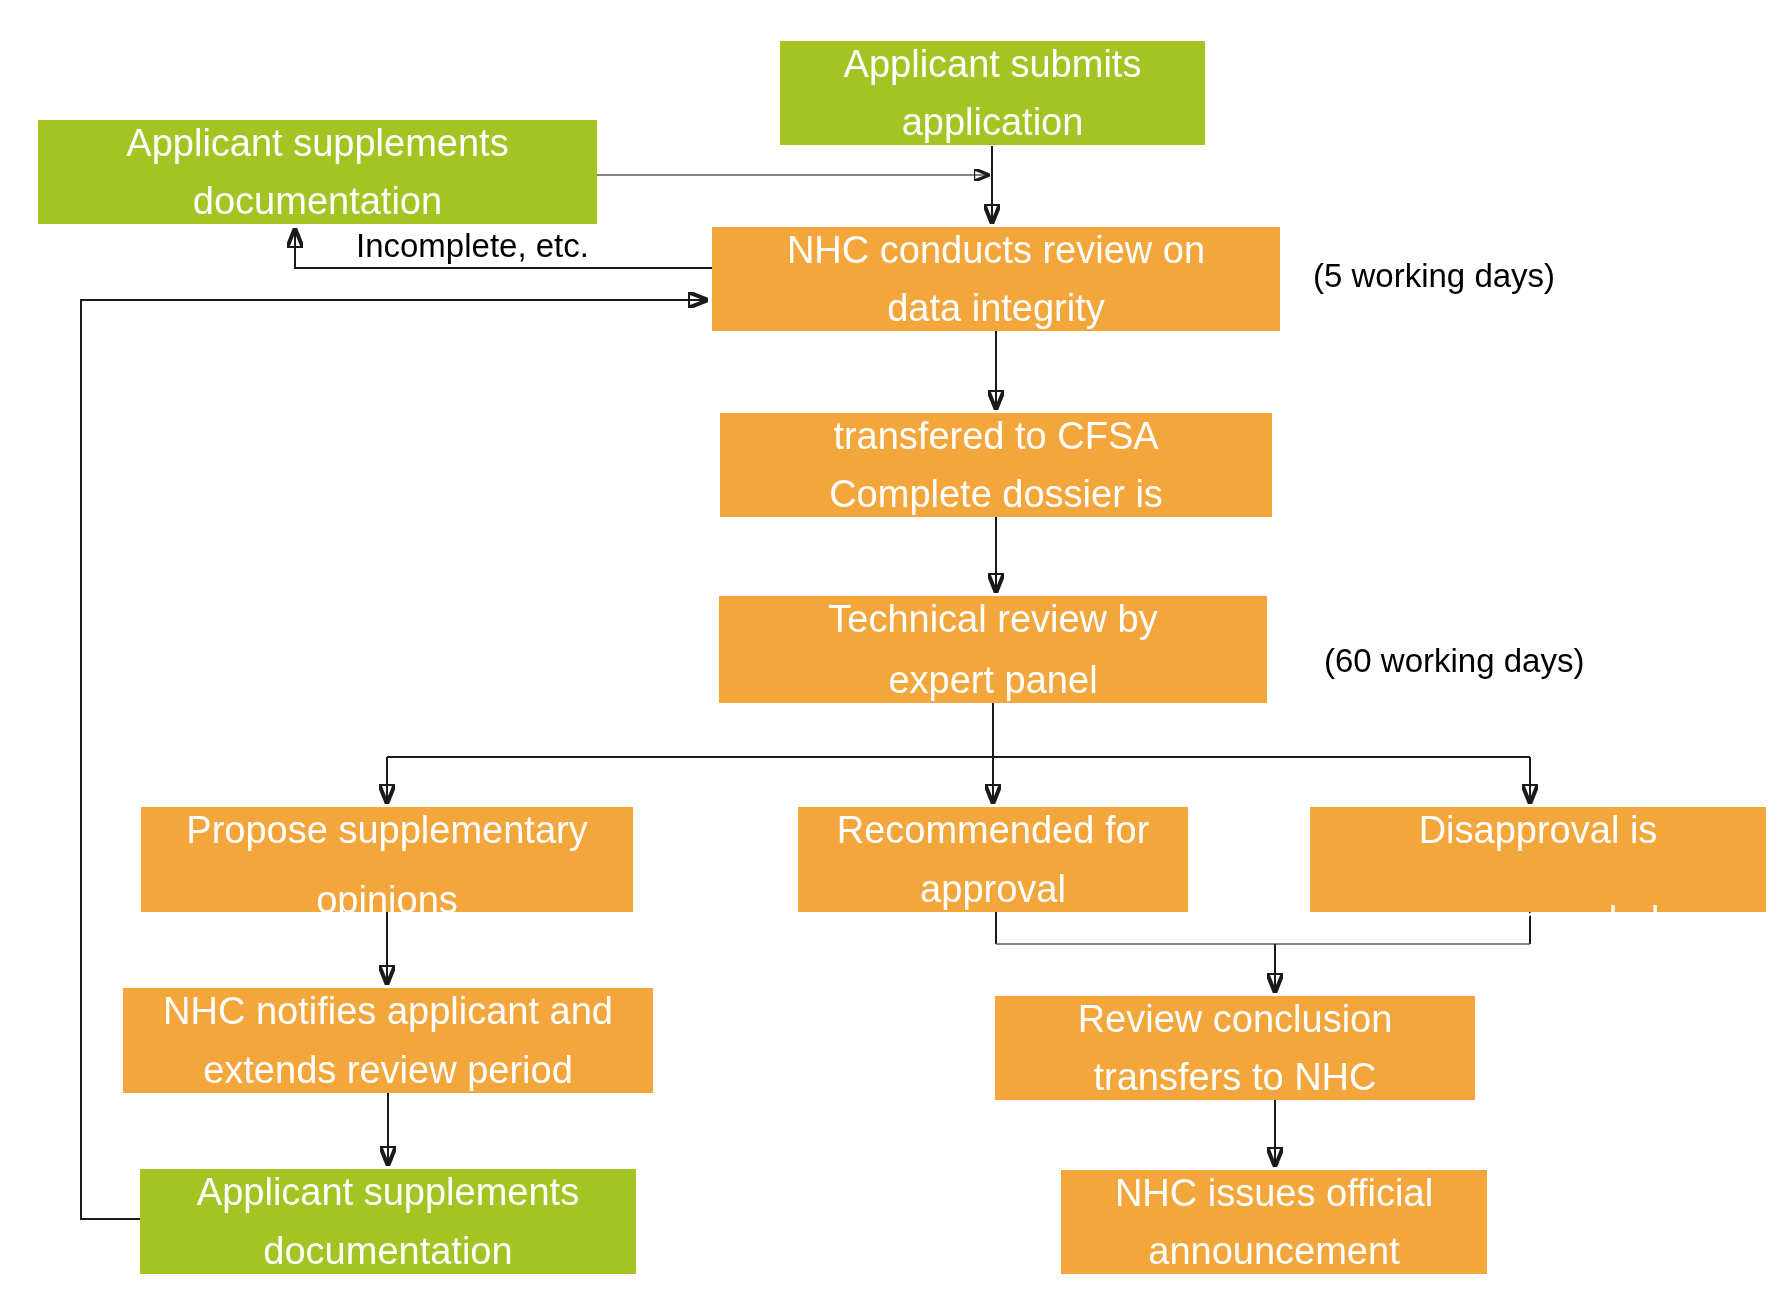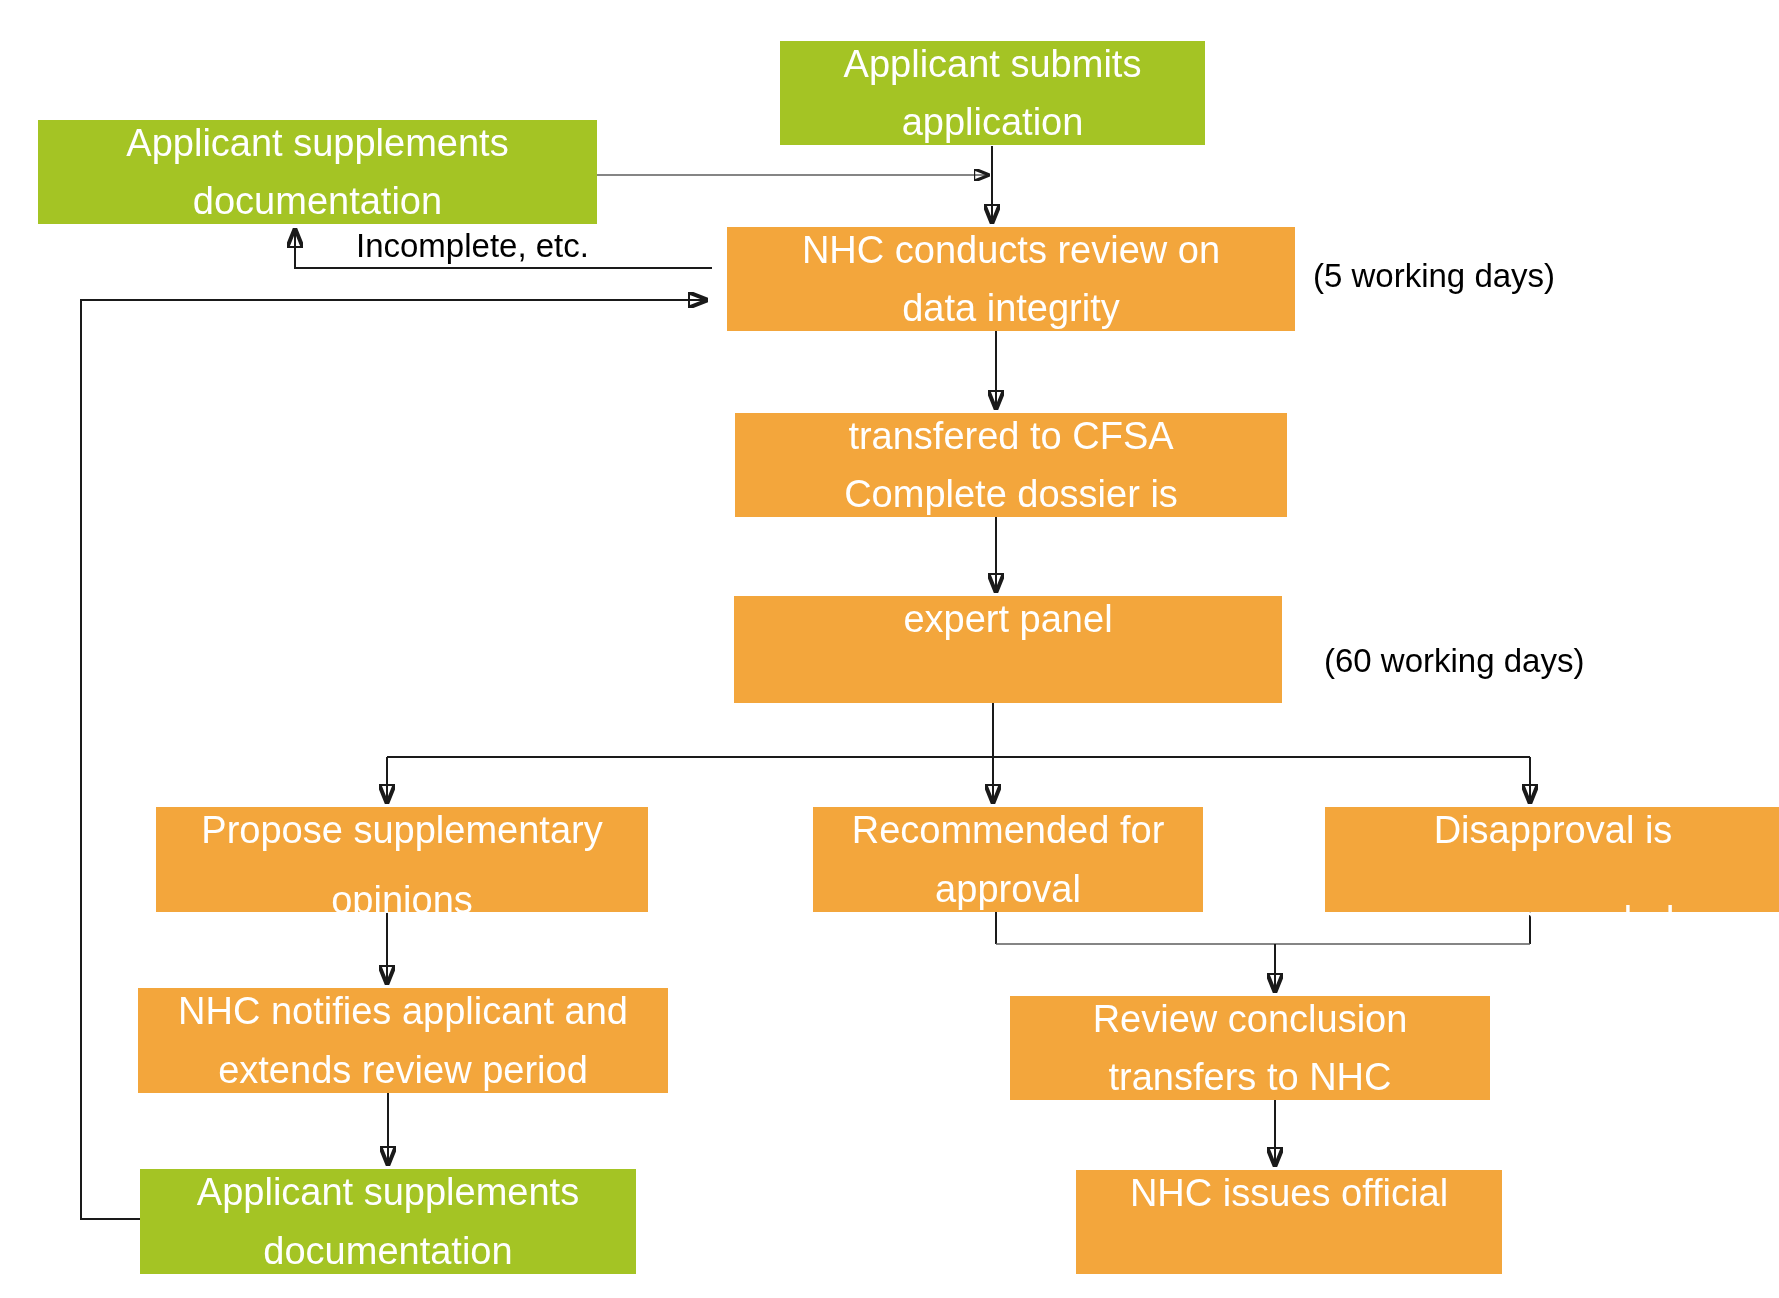--- a/index.html
+++ b/index.html
@@ -25,21 +25,21 @@
     position:absolute;
     display:flex;flex-direction:column;
     justify-content:space-between;align-items:center;
     color:var(--box-text);
     font-size:38px;line-height:1.22;
     text-align:center;
     font-weight:400;
   }
   .node span{display:block;white-space:nowrap;}
   .green{background:var(--green);}
-  .orange{background:var(--orange);margin-left:15px;}
+  .orange{background:var(--orange);}
   .annotation{
     position:absolute;
     color:var(--annotation);
     font-size:33px;line-height:1.1;
     white-space:nowrap;
   }
   
   .b-submit      {left:780px;  top:41px;   width:425px; height:104px;}
   .b-supp-top    {left:38px;   top:120px;  width:559px; height:104px;}
   .b-review      {left:712px;  top:227px;  width:568px; height:104px;}
@@ -102,20 +102,21 @@
     <span>NHC conducts review on</span>
     <span>data integrity</span>
   </div>
 
   <div class="node orange b-cfsa">
     <span>transfered to CFSA</span>
     <span>Complete dossier is</span>
   </div>
 
   <div class="node orange b-expert">
+    <span>Technical review by</span>
     <span>expert panel</span>
   </div>
 
   <div class="node orange b-propose">
     <span>Propose supplementary</span>
     <span>opinions</span>
   </div>
 
   <div class="node orange b-recommended">
     <span>Recommended for</span>
@@ -137,19 +138,20 @@
     <span>transfers to NHC</span>
   </div>
 
   <div class="node green b-supp-bottom">
     <span>Applicant supplements</span>
     <span>documentation</span>
   </div>
 
   <div class="node orange b-announce">
     <span>NHC issues official</span>
+    <span>announcement</span>
   </div>
 
   <div class="annotation t-incomplete">Incomplete, etc.</div>
   <div class="annotation t-days5">(5 working days)</div>
   <div class="annotation t-days60">(60 working days)</div>
 
 </div>
 
 </body></html>

